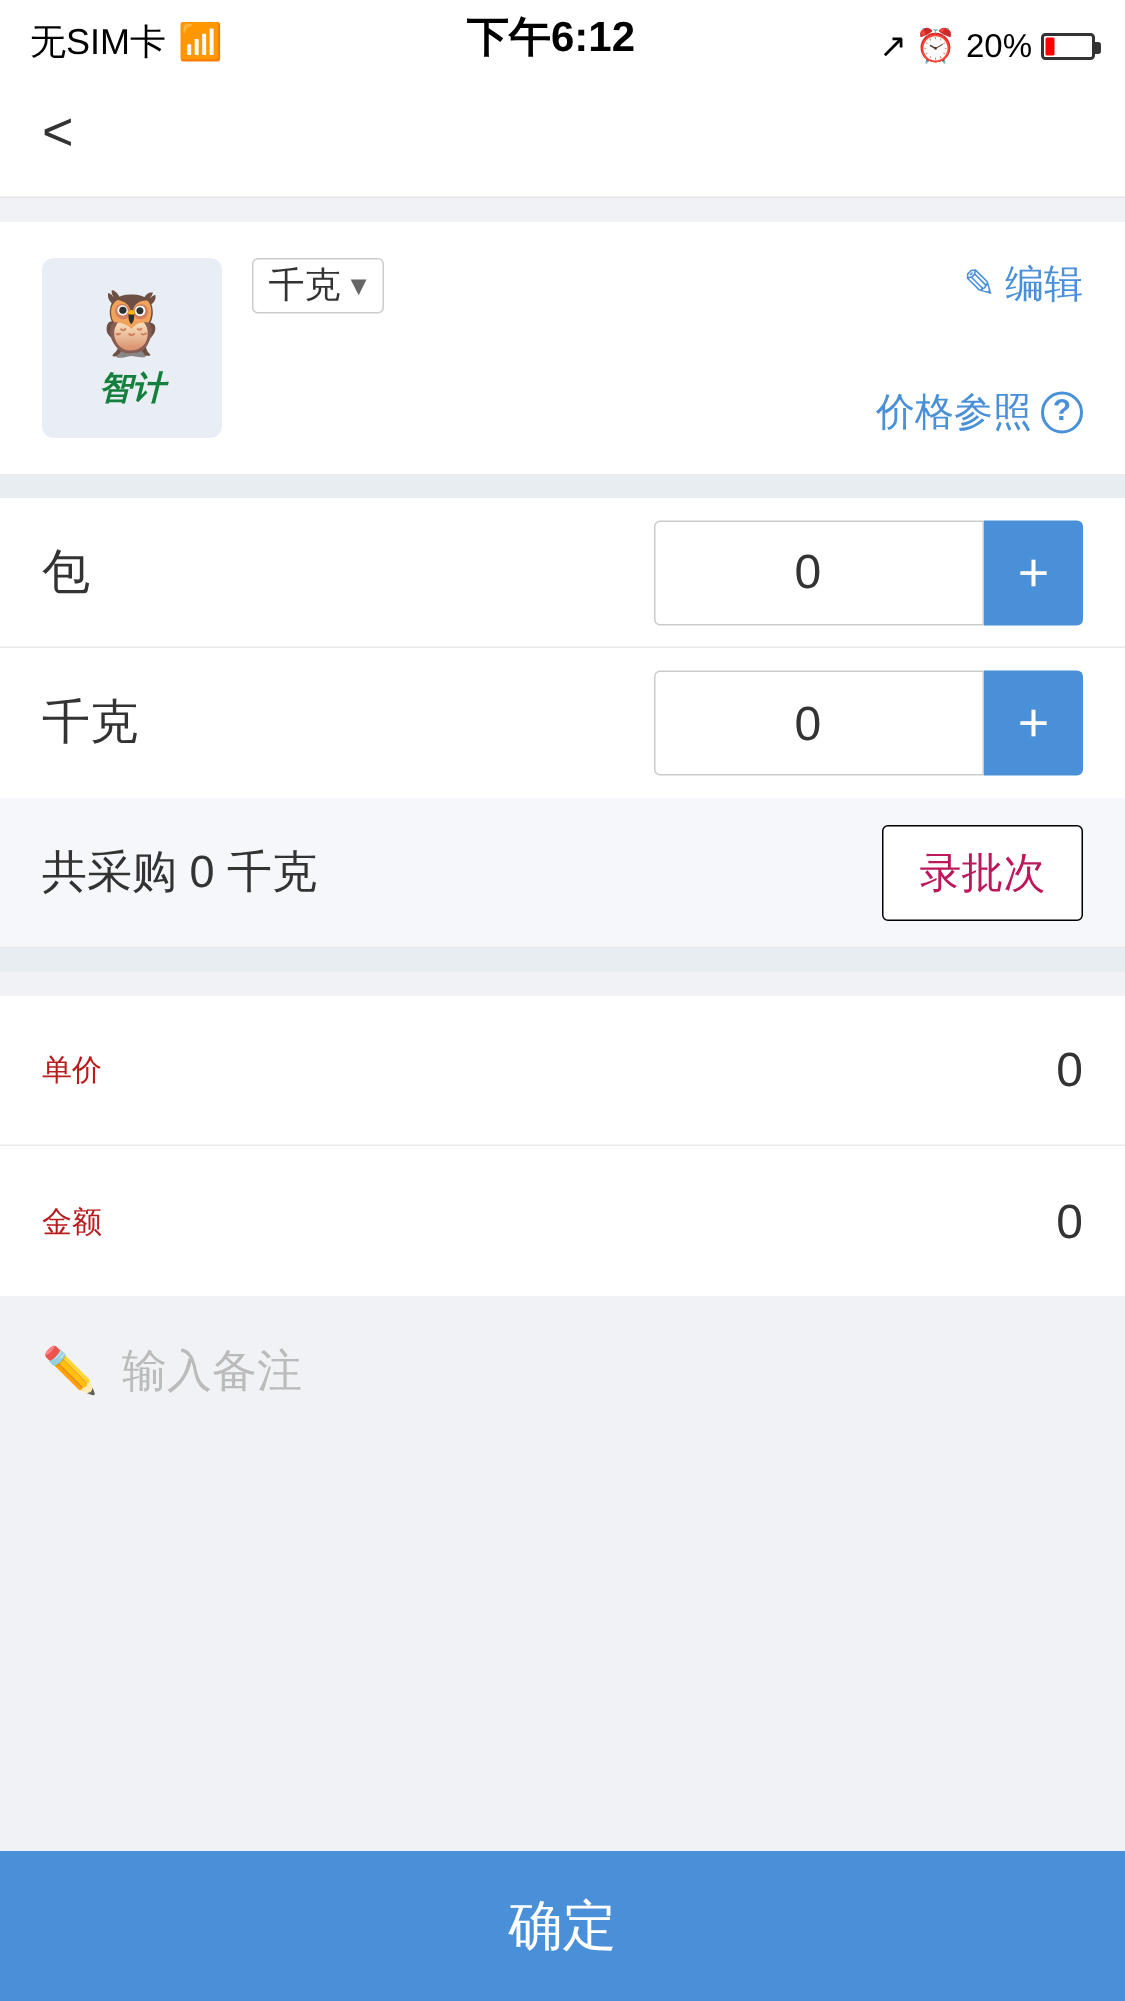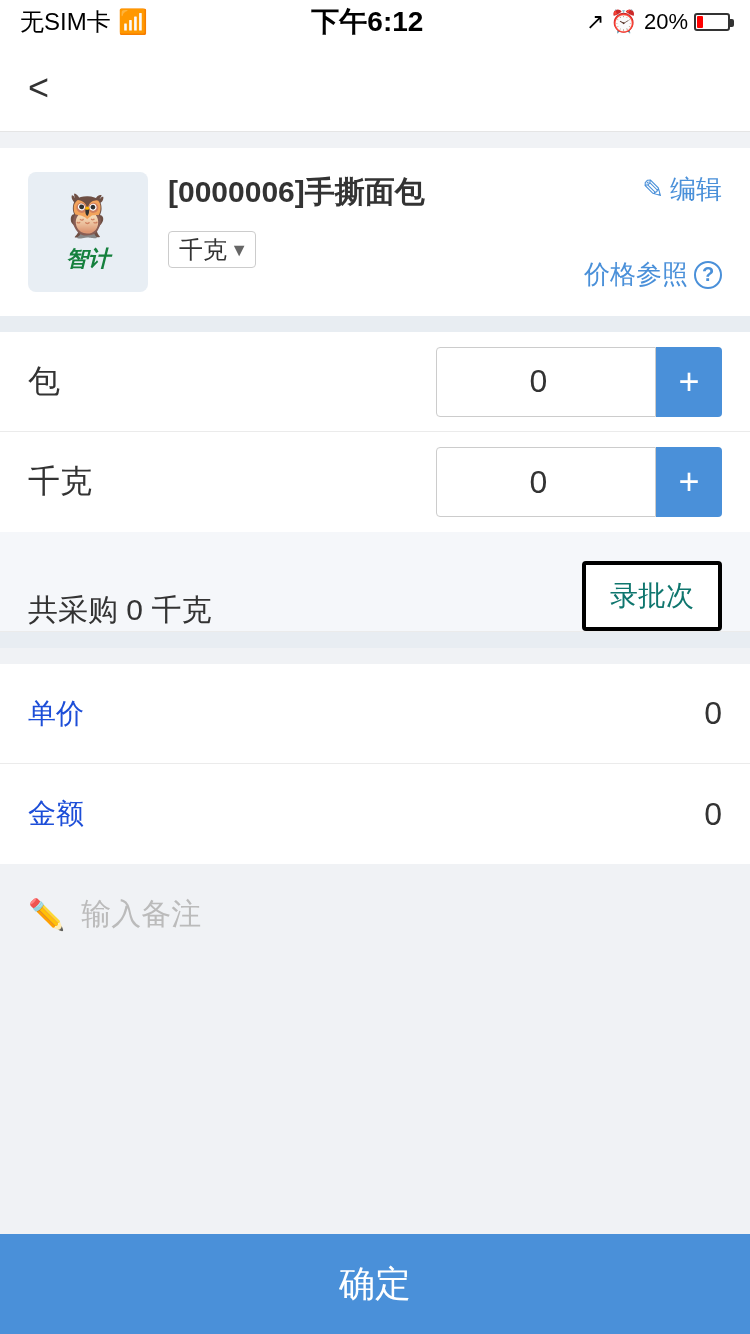--- a/index.html
+++ b/index.html
@@ -12,21 +12,21 @@
       position: relative;
       overflow-x: hidden;
     }
 
     
     .status-bar {
       width: 750px;
       height: 44px;
       background: #fff;
       display: flex;
-      align-items: center;
+      align-items: flex-end;
       justify-content: space-between;
       padding: 0 20px;
       font-size: 26px;
       font-weight: 500;
     }
     .status-left { display: flex; align-items: center; gap: 8px; font-size: 24px; }
     .status-center { font-size: 28px; font-weight: 600; }
     .status-right { display: flex; align-items: center; gap: 6px; font-size: 22px; }
     .battery-icon {
       width: 36px; height: 18px;
@@ -237,32 +237,32 @@
       cursor: pointer;
       flex-shrink: 0;
     }
 
     
     .total-section {
       background: #f5f7fa;
       padding: 0 28px;
       height: 100px;
       display: flex;
-      align-items: flex-end;
+      align-items: center;
       justify-content: space-between;
       border-bottom: 1px solid #ebebeb;
       gap: 20px;
     }
     .total-label {
       font-size: 30px;
       color: #333;
     }
     .record-batch-btn {
-      border: 4px solid #000000;
-      color: #0f766e;
+      border: 1px solid #000000;
+      color: #be185d;
       background: #fff;
       font-size: 28px;
       padding: 12px 24px;
       border-radius: 4px;
       cursor: pointer;
     }
 
     
     .price-section {
       background: #fff;
@@ -271,22 +271,22 @@
     .price-row {
       display: flex;
       align-items: center;
       justify-content: space-between;
       padding: 0 28px;
       height: 100px;
       border-bottom: 1px solid #ebebeb;
     }
     .price-row:last-child { border-bottom: none; gap: 47px; }
     .price-label {
-      font-size: 28px;
-      color: #1d4ed8;
+      font-size: 20px;
+      color: #b91c1c;
     }
     .price-value {
       font-size: 32px;
       color: #333;
     }
 
     
     .remark-section {
       background: #f0f2f5;
       padding: 28px;
@@ -357,23 +357,20 @@
     <span>&lt;</span>
   </div>
 </div>
 
 <div class="product-card">
   <div class="product-logo">
     <span class="logo-owl">🦉</span>
     <span class="logo-text">智计</span>
   </div>
   <div class="product-info">
-    <div class="product-name">
-      <span>[0000006]</span><span>手撕面包</span>
-    </div>
     <div class="product-unit-row">
       <div class="unit-select-wrapper">
         <select>
           <option>千克</option>
           <option>包</option>
         </select>
         <span class="unit-select-arrow">▼</span>
       </div>
     </div>
   </div>

